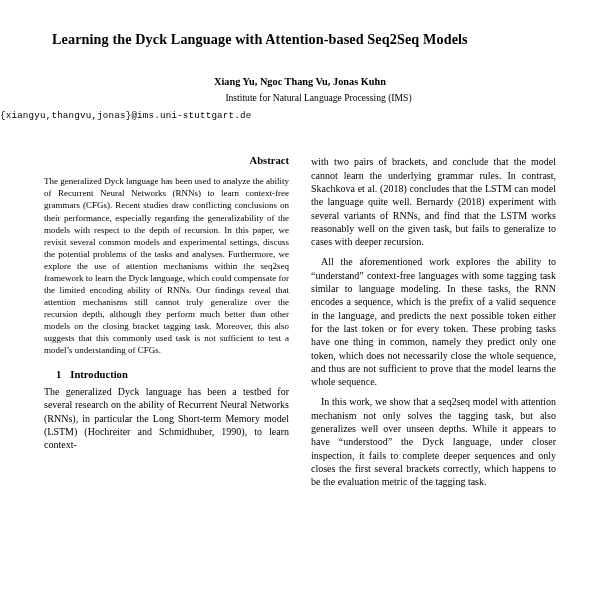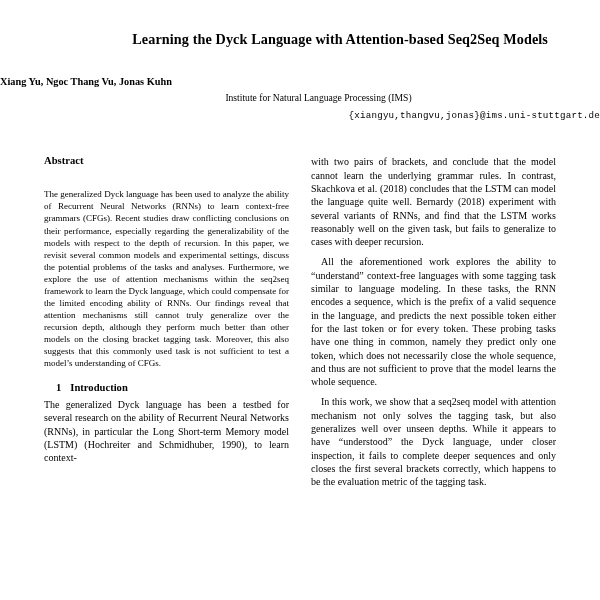--- a/index.html
+++ b/index.html
@@ -17,61 +17,62 @@
   .page {
     position: relative;
     width: 600px;
     height: 600px;
     padding: 0;
     box-sizing: border-box;
   }
   .title {
     font-size: 14.2px;
     font-weight: bold;
-    text-align: right;
+    text-align: left;
     margin: 30px 52px 12px 52px;
     line-height: 1.3;
     letter-spacing: 0.1px;
   }
   .authors {
+    text-align: center;
     font-size: 10.3px;
     font-weight: bold;
     margin-top: 28px;
   }
   .affil {
     text-align: center;
     font-size: 9.6px;
     margin-top: 5px;
     line-height: 1.35;
   }
   .affil div {
     margin-top: 2px;
     padding-left: 37px;
   }
   .email {
-    text-align: right;
+    text-align: left;
     font-family: "Liberation Mono", monospace;
     font-size: 9.2px;
     margin-top: 5px;
     letter-spacing: 0.2px;
   }
   .columns {
     display: flex;
     margin: 34px 44px 0 44px;
     gap: 22px;
   }
   .col {
     width: 245px;
     box-sizing: border-box;
   }
   .sec-head-center {
-    text-align: left;
+    text-align: right;
     font-size: 10.6px;
     font-weight: bold;
-    margin-bottom: 22px;
+    margin-bottom: 9px;
   }
   .sec-head {
     font-size: 10.6px;
     font-weight: bold;
     margin: 13px 0 5px 12px;
   }
   .sec-head .num {
     margin-right: 9px;
   }
   p.body {

